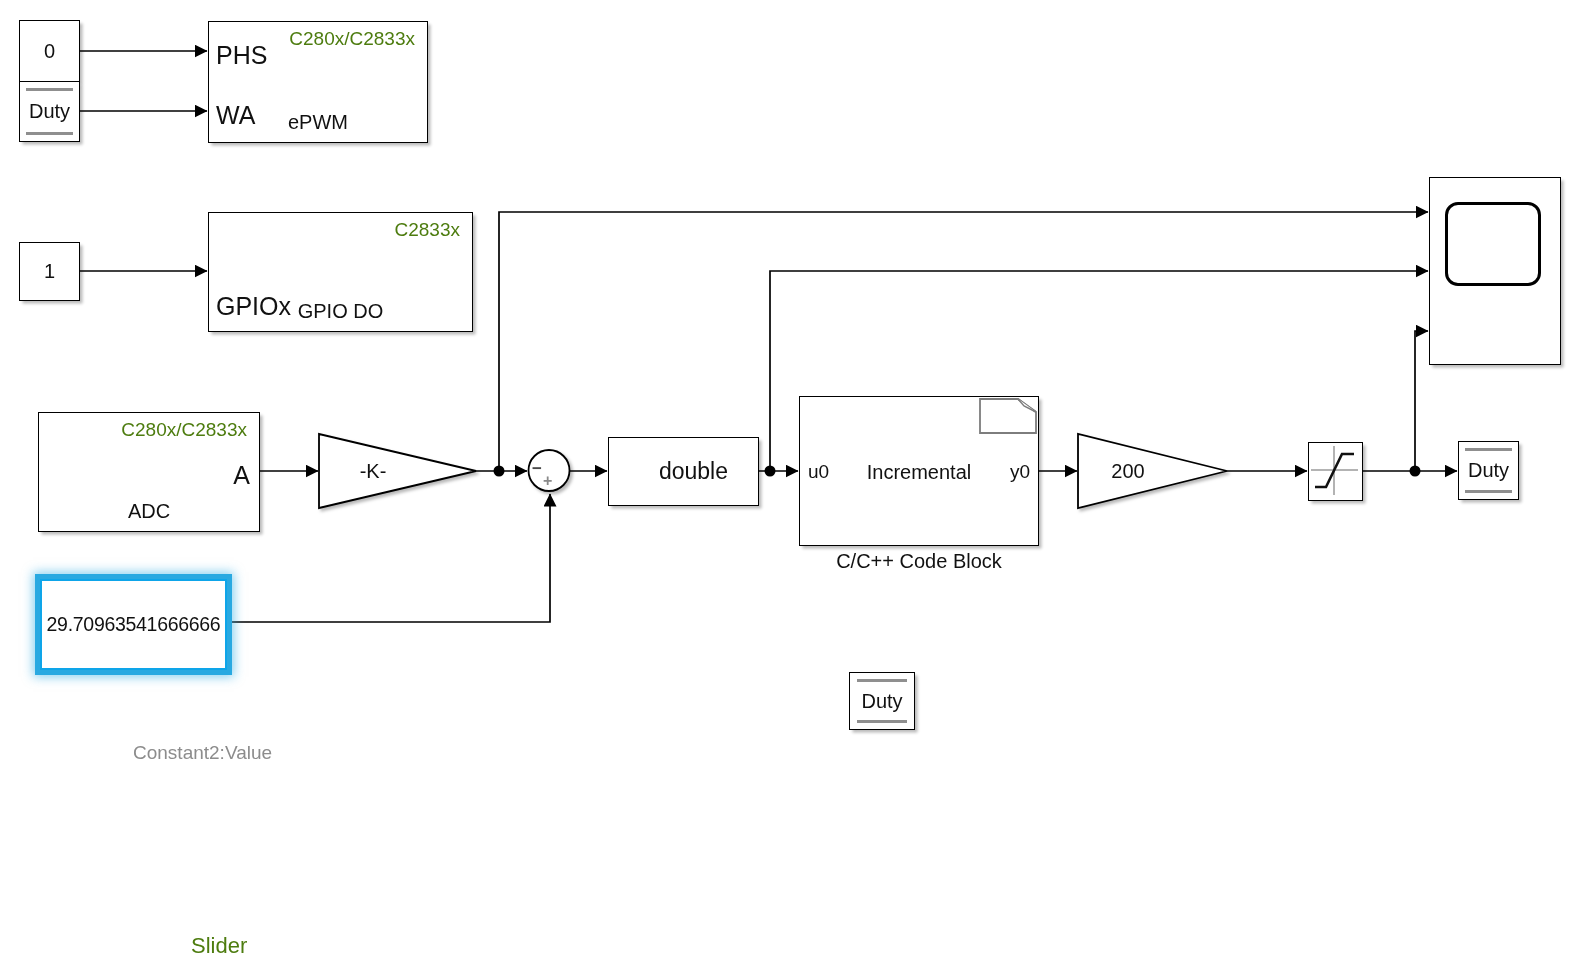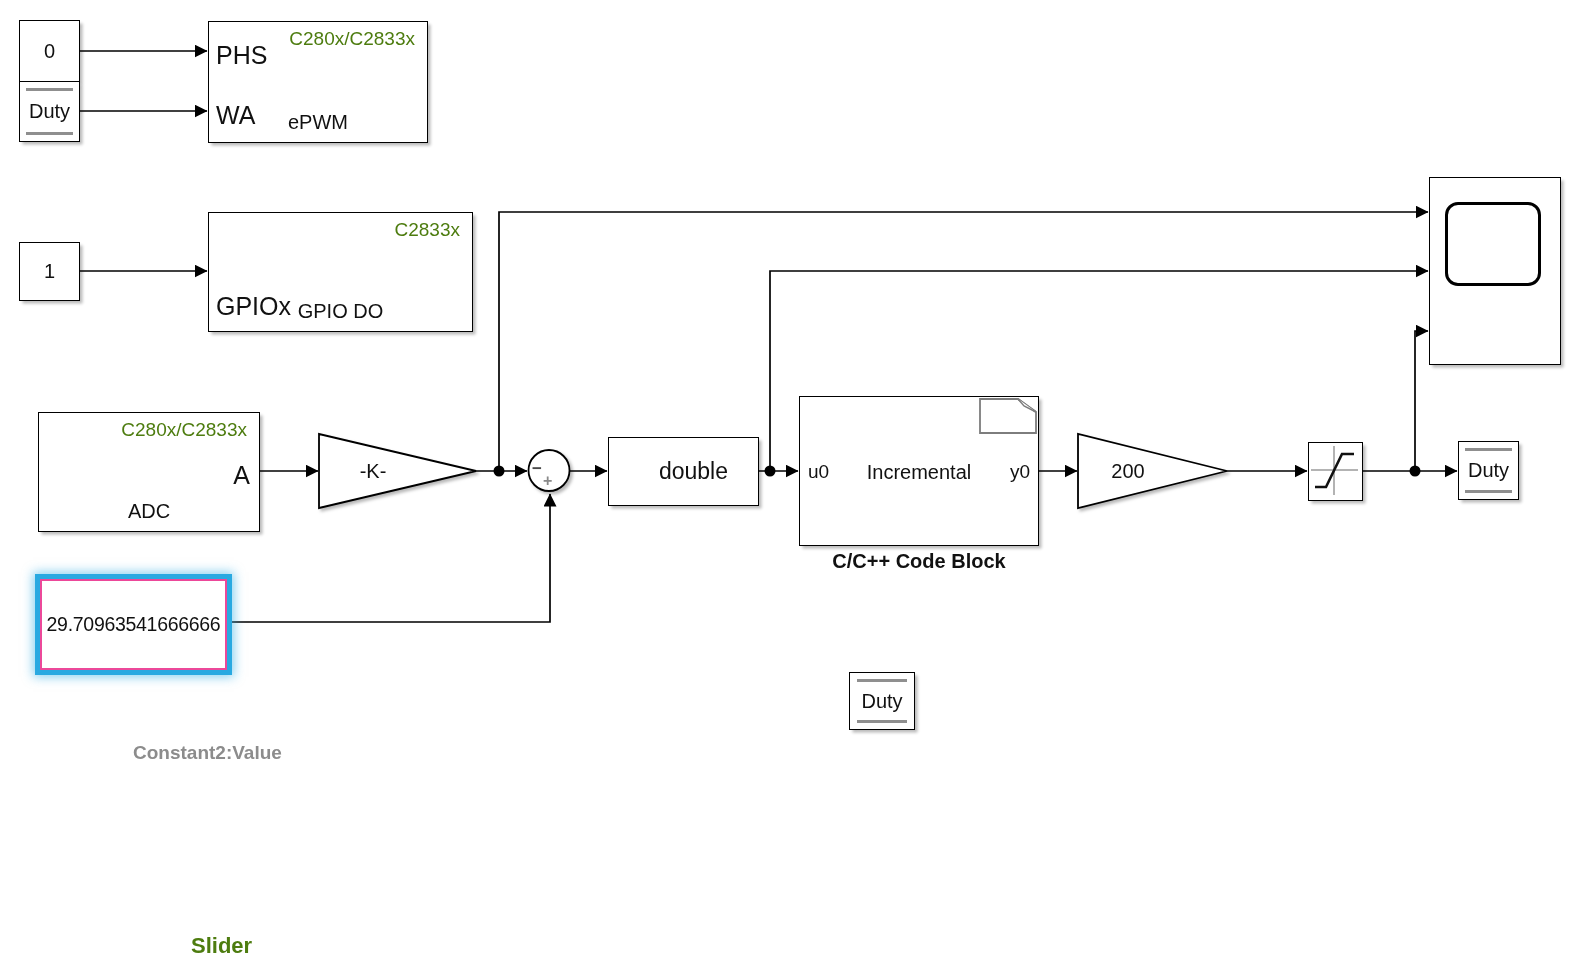--- a/index.html
+++ b/index.html
@@ -14,23 +14,23 @@
   }
   .center{display:flex;align-items:center;justify-content:center;}
   .tag-blue{position:absolute;top:6px;right:12px;color:#4d7c0f;font-size:19px;white-space:nowrap;}
   .portlbl{position:absolute;font-size:25px;white-space:nowrap;}
   .blkname{position:absolute;left:0;right:0;bottom:8px;text-align:center;font-size:20px;}
   .tagline{position:absolute;left:11%;right:11%;height:2.6px;background:#8f8f8f;}
   .tagline.top{top:6px;} .tagline.bot{bottom:6px;}
   .valtext{font-size:20px;}
   .gainlbl{position:absolute;z-index:3;font-size:20px;text-align:center;width:60px;}
   .sumsign{position:absolute;z-index:3;font-weight:bold;}
-  .annotation{position:absolute;z-index:2;white-space:nowrap;font-weight:bold;}
+  .annotation{position:absolute;z-index:2;white-space:nowrap;}
   .selected{
-    border:2px solid #ec4899;
+    border:2px solid #0ea5e9;
     box-shadow:0 0 0 5px #29a9e1, 0 0 10px 7px rgba(41,169,225,0.55);
   }
   .scope-screen{
     position:absolute;left:15px;top:24px;width:96px;height:84px;box-sizing:border-box;
     border:3.5px solid #000;border-radius:13px;background:#fff;
   }
   .icon-abs{position:absolute;}
 </style>
 </head>
 <body>

